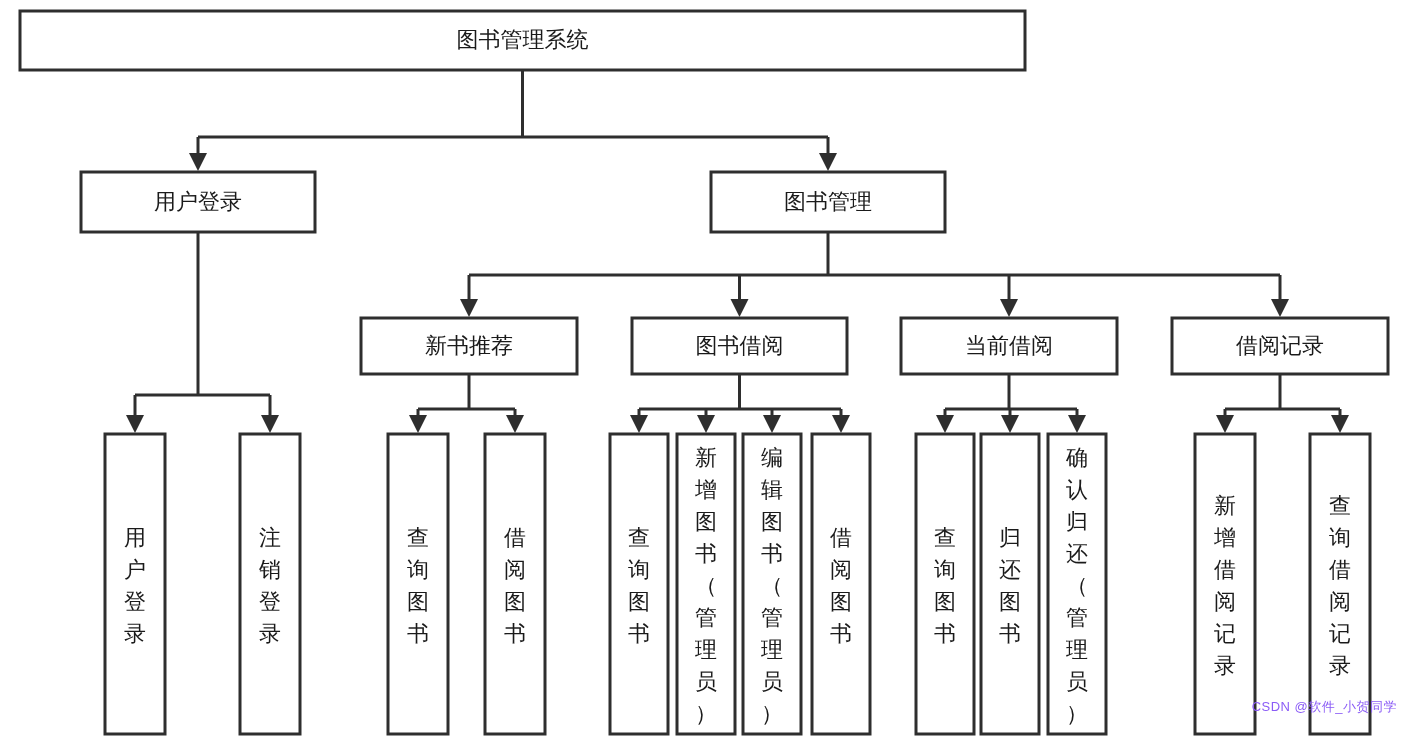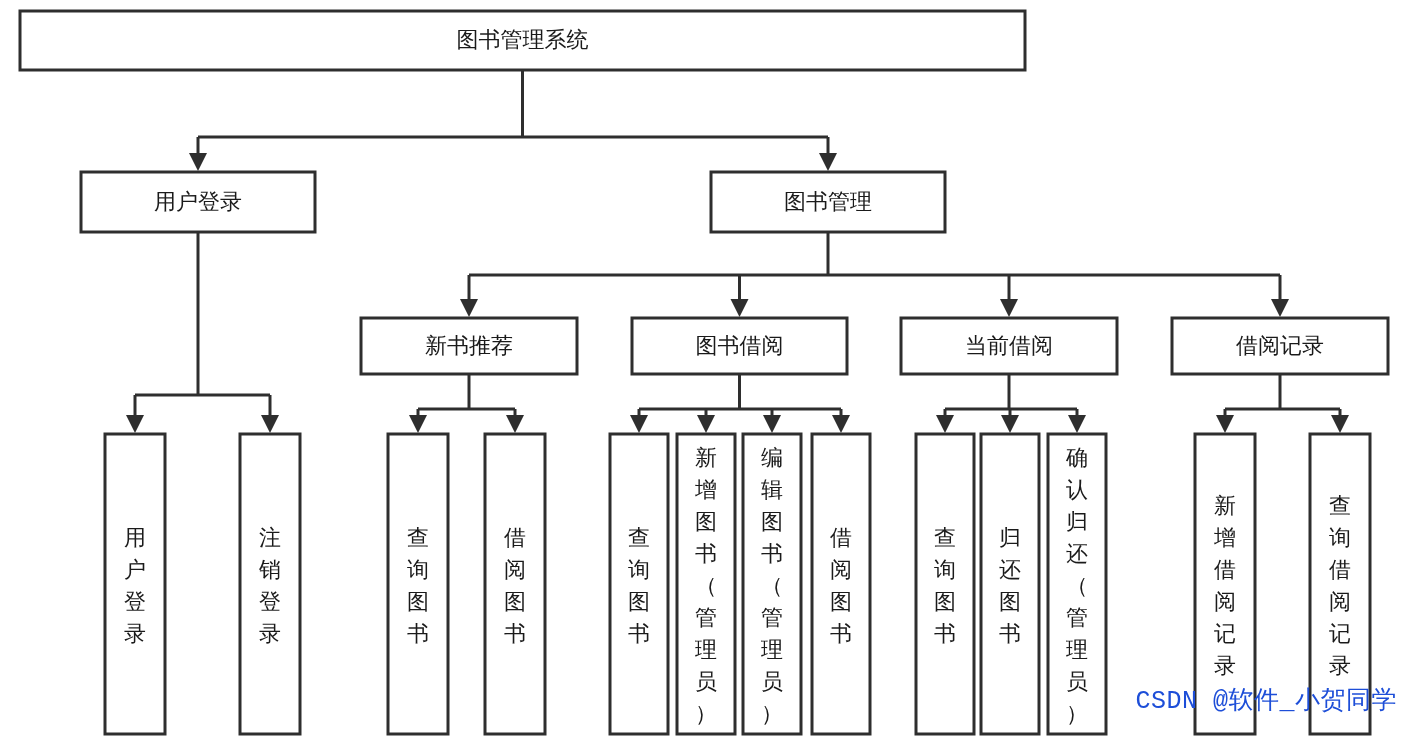--- a/index.html
+++ b/index.html
@@ -51,23 +51,23 @@
   .node-label-vertical {
     font-family: "Liberation Sans", "DejaVu Sans", sans-serif;
     fill: #1a1a1a;
     font-size: 22px;
     text-anchor: middle;
   }
   .watermark {
     position: absolute;
     right: 8px;
     bottom: 6px;
-    font-family: Liberation Mono, monospace;
-    font-size: 25px;
-    color: #1d4ed8;
+    font-family: Liberation Sans, sans-serif;
+    font-size: 13px;
+    color: #8b5cf6;
     white-space: nowrap;
     letter-spacing: 0.5px;
     pointer-events: none;
   }
 </style>
 </head>
 <body>
 
 <div id="diagram-root">
   <svg class="flow" viewBox="0 0 1405 747" xmlns="http://www.w3.org/2000/svg">

